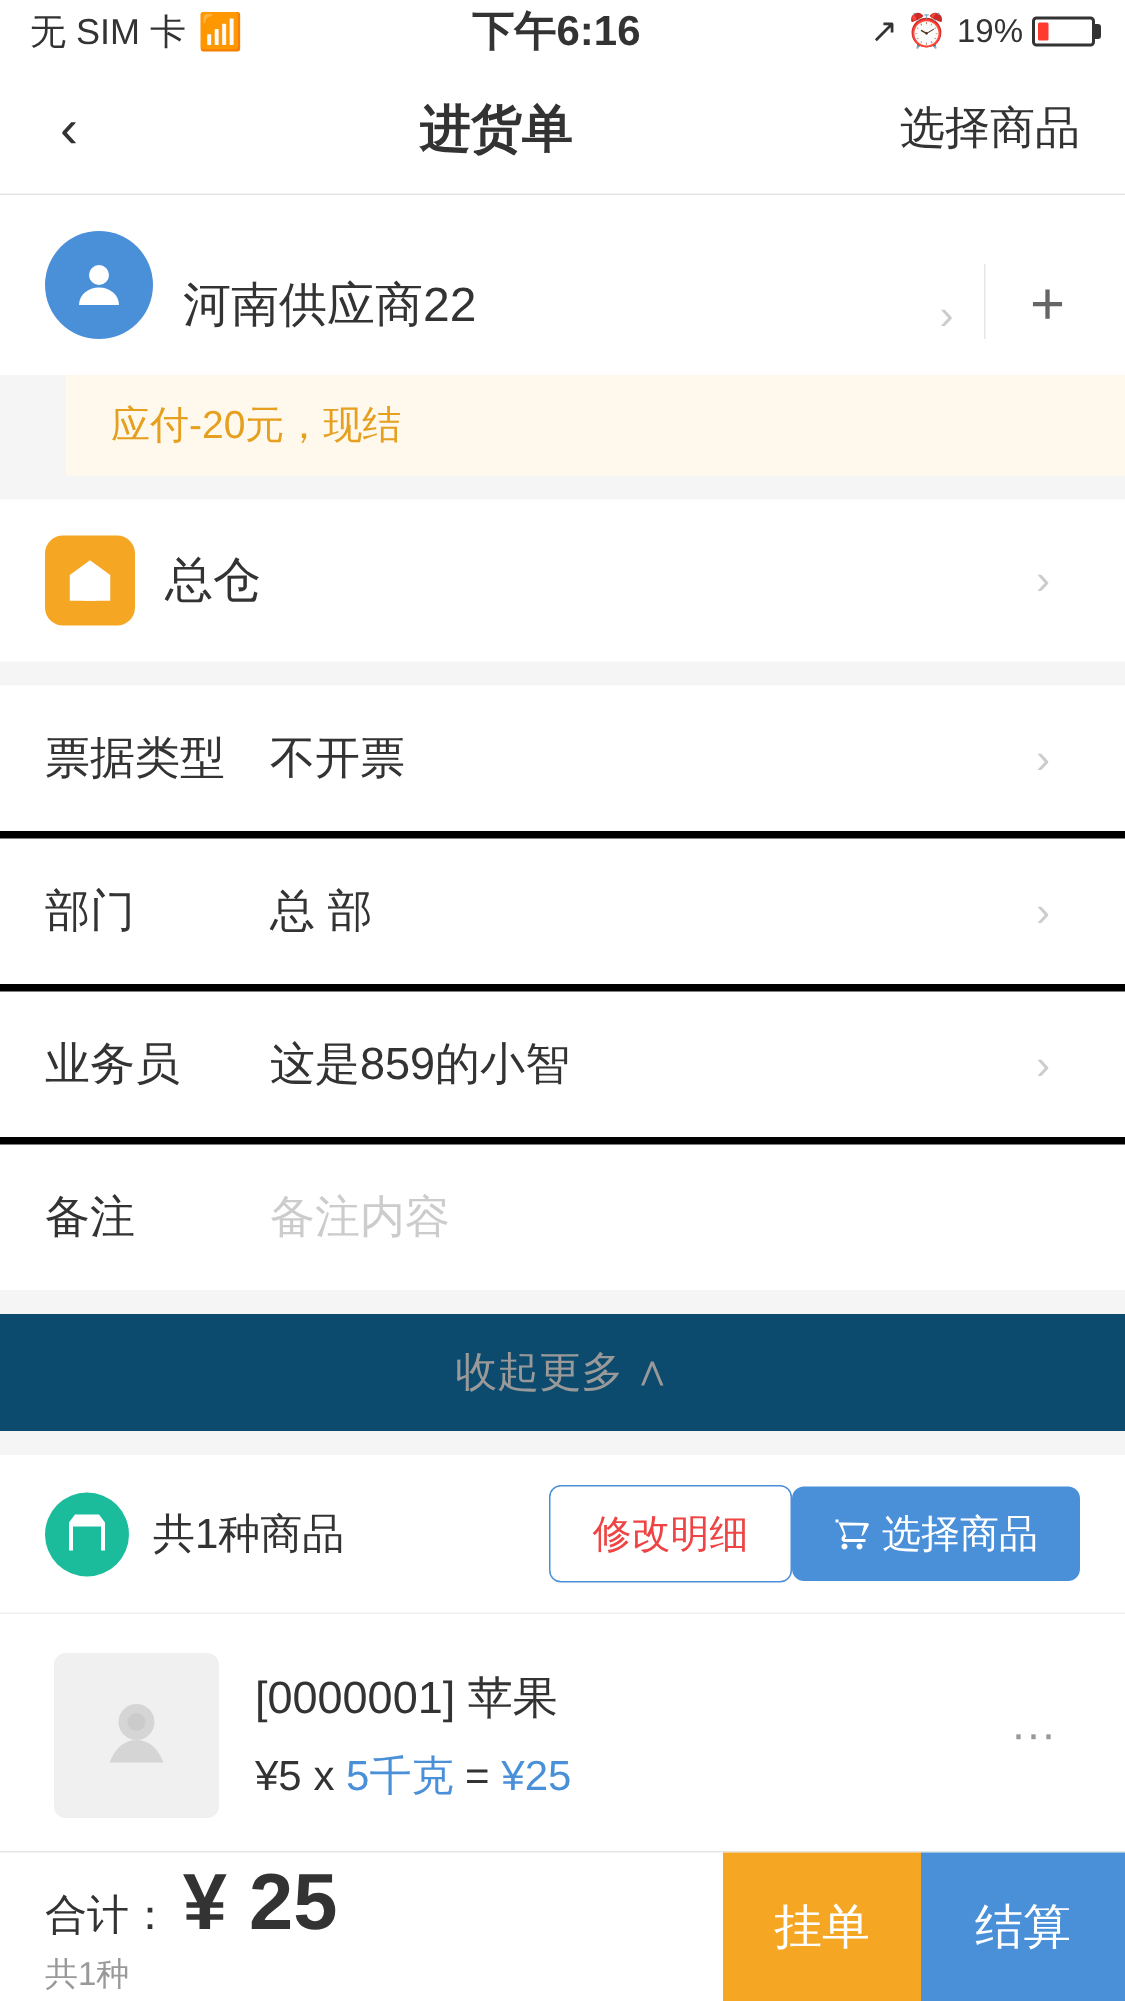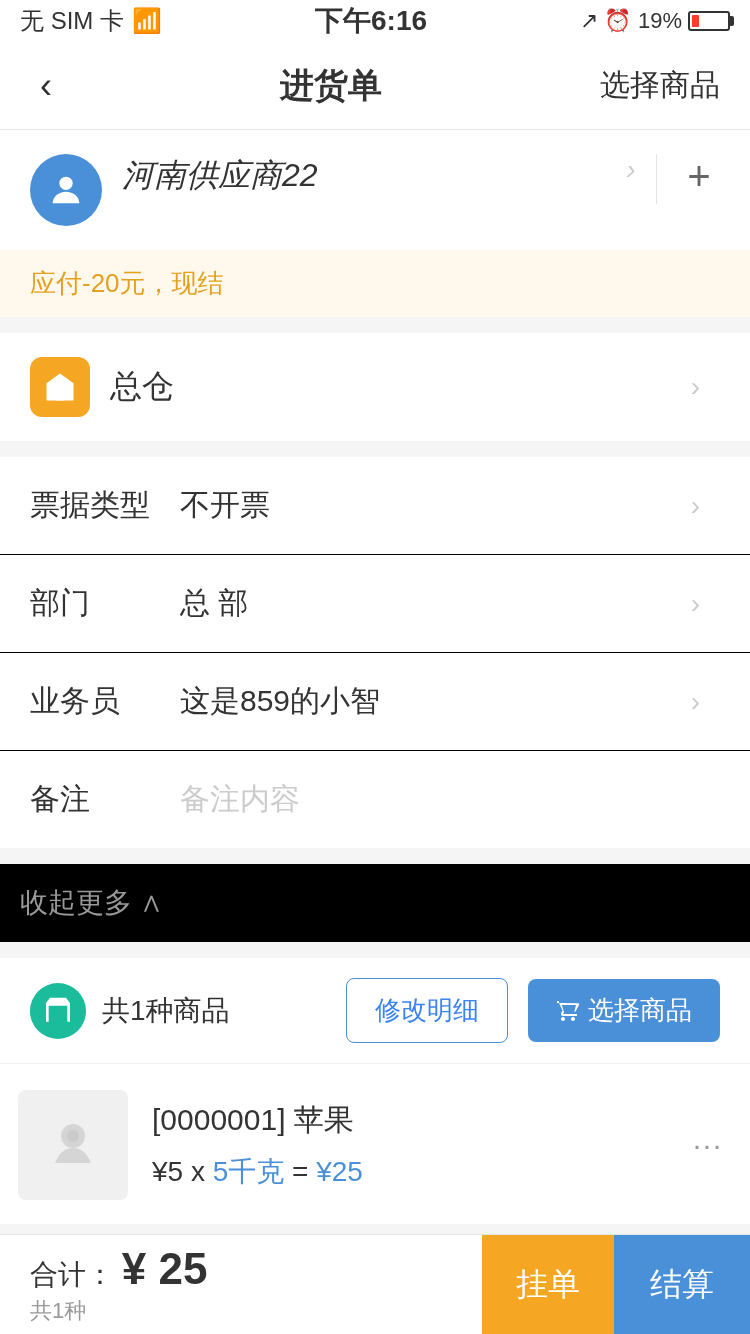--- a/index.html
+++ b/index.html
@@ -64,24 +64,23 @@
       margin-bottom: 16px;
     }
 
     
     .supplier-section {
       background: #fff;
       margin-bottom: 0;
     }
     .supplier-row {
       display: flex;
-      align-items: flex-start;
+      align-items: flex-end;
       padding: 24px 30px;
       border-bottom: none;
-      font-style: italic;
     }
     .supplier-avatar {
       width: 72px; height: 72px;
       border-radius: 50%;
       background: #4a90d9;
       display: flex; align-items: center; justify-content: center;
       margin-right: 20px;
       flex-shrink: 0;
     }
     .supplier-avatar svg { width: 40px; height: 40px; fill: #fff; }
@@ -105,20 +104,21 @@
       width: 1px; height: 50px; background: #e5e5e5; margin: 0 20px 0 0;
     }
 
     
     .notice-banner {
       background: #fff8ec;
       padding: 16px 30px;
       font-size: 26px;
       color: #e6a020;
       margin-bottom: 16px;
+      margin-left: 44px;
     }
 
     
     .warehouse-row {
       display: flex;
       align-items: center;
       padding: 24px 30px;
       background: #fff;
     }
     .warehouse-icon {
@@ -138,41 +138,41 @@
 
     
     .form-section {
       background: #fff;
       margin-bottom: 16px;
     }
     .form-row {
       display: flex;
       align-items: center;
       padding: 28px 30px;
-      border-bottom: 1px solid #000000;
+      border-bottom: 5px solid #000000;
       cursor: pointer;
     }
     .form-row:last-child { border-bottom: none; }
     .form-label {
       font-size: 30px;
       color: #333;
       min-width: 130px;
     }
     .form-value {
       flex: 1;
       font-size: 30px;
       color: #333;
       padding-left: 20px;
     }
     .form-value.placeholder { color: #ccc; }
 
     
     .collapse-btn {
-      background: #000000;
-      text-align: left;
+      background: #0c4a6e;
+      text-align: center;
       padding: 20px;
       font-size: 28px;
       color: #999;
       cursor: pointer;
       margin-bottom: 16px;
     }
 
     
     .products-header {
       background: #fff;
@@ -189,45 +189,45 @@
       margin-right: 16px;
     }
     .products-icon svg { width: 32px; height: 32px; fill: #fff; }
     .products-count {
       flex: 1;
       font-size: 28px;
       color: #333;
     }
     .btn-outline {
       border: 1px solid #4a90d9;
-      color: #3b82f6;
+      color: #ef4444;
       background: #fff;
       border-radius: 8px;
       padding: 14px 28px;
       font-size: 26px;
       cursor: pointer;
-      margin-right: 20px;
+      margin-right: 0;
     }
     .btn-primary {
       background: #4a90d9;
       color: #fff;
       border: none;
       border-radius: 8px;
       padding: 14px 28px;
       font-size: 26px;
       cursor: pointer;
       display: flex; align-items: center; gap: 8px;
     }
 
     
     .product-item {
       background: #fff;
       display: flex;
       align-items: center;
-      padding: 24px 18px;
+      padding: 24px 36px;
       margin-top: 2px;
     }
     .product-thumb {
       width: 110px; height: 110px;
       background: #f0f0f0;
       border-radius: 8px;
       display: flex; align-items: center; justify-content: center;
       margin-right: 24px;
       flex-shrink: 0;
       overflow: hidden;
@@ -250,21 +250,21 @@
       display: flex;
       align-items: center;
       background: #fff;
       border-top: 1px solid #e5e5e5;
     }
     .total-section {
       flex: 1;
       padding: 0 30px;
     }
     .total-label { font-size: 28px; color: #333; }
-    .total-amount { font-size: 44px; font-weight: bold; color: #333; display: inline; }
+    .total-amount { font-size: 53px; font-weight: bold; color: #333; display: inline; }
     .total-count { font-size: 22px; color: #999; margin-top: 2px; }
     .bottom-actions { display: flex; height: 100%; }
     .btn-hang {
       background: #f5a623;
       color: #fff;
       font-size: 32px;
       border: none;
       padding: 0 34px;
       cursor: pointer;
     }

